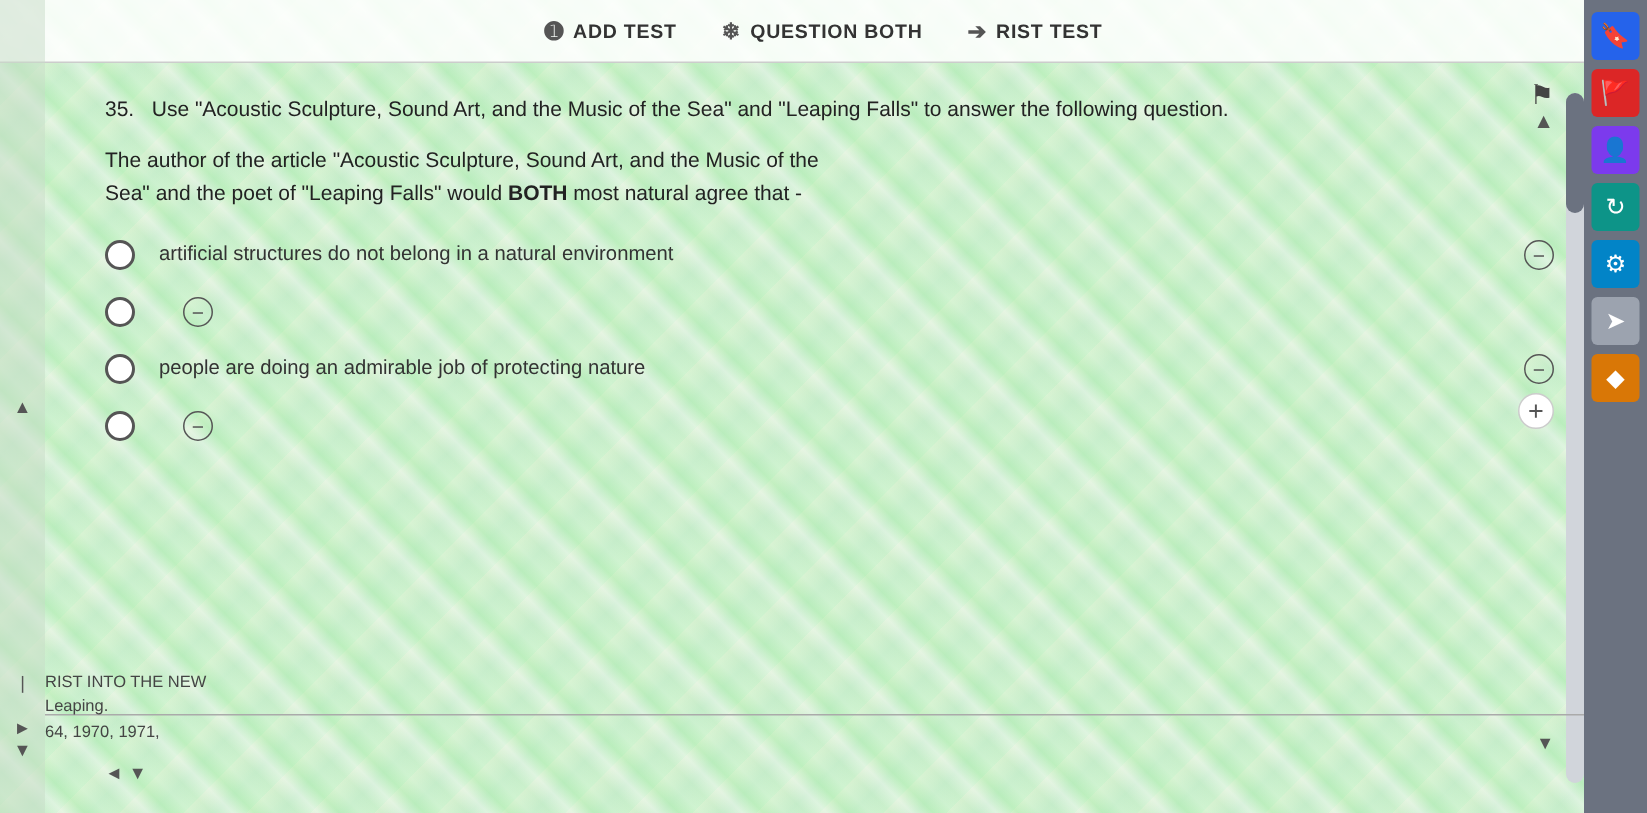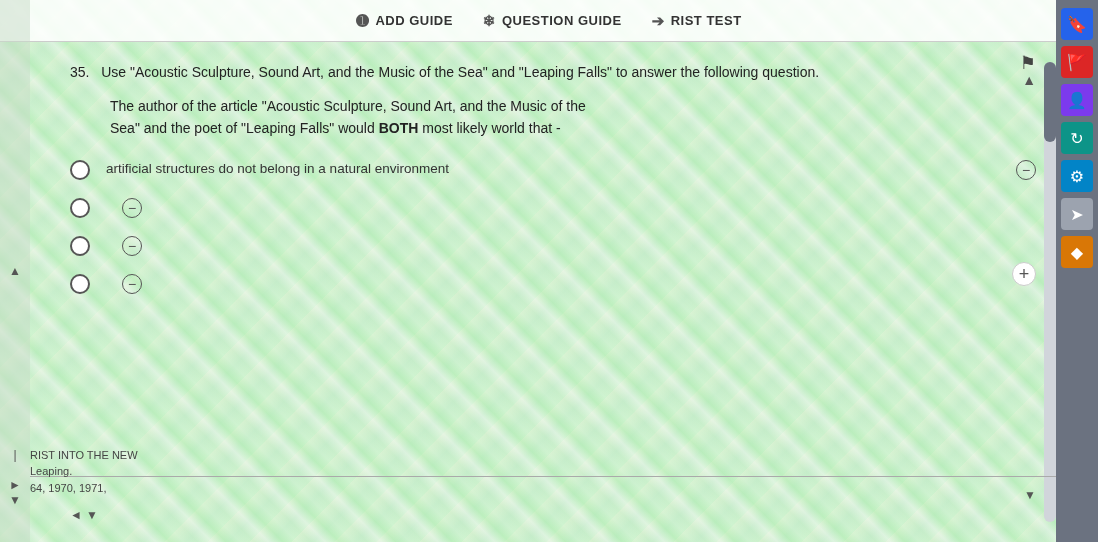--- a/index.html
+++ b/index.html
@@ -183,21 +183,20 @@
       color: #222;
       margin-bottom: 12px;
       line-height: 1.5;
     }
 
     .question-body {
       font-size: 14px;
       color: #222;
       line-height: 1.6;
       margin-bottom: 20px;
-      margin-left: 40px;
     }
 
     .question-body strong {
       font-weight: 900;
     }
 
     
     .answer-option {
       display: flex;
       margin-bottom: 18px;
@@ -296,25 +295,25 @@
     }
   </style>
 </head>
 <body>
 
 <div class="bg-pattern"></div>
 
 <div class="toolbar">
   <div class="toolbar-btn">
     <span class="icon">➊</span>
-    <span>ADD GUIDE</span>
+    <span>ADD TEST</span>
   </div>
   <div class="toolbar-btn">
     <span class="icon">❄</span>
-    <span>QUESTION GUIDE</span>
+    <span>QUESTION BOTH</span>
   </div>
   <div class="toolbar-btn">
     <span class="icon">➔</span>
     <span>RIST TEST</span>
   </div>
 </div>
 
 <div class="left-sidebar">
   <span class="arrow-up">▲</span>
   <span style="position:absolute;bottom:80px;color:#555;font-size:12px;">|</span>
@@ -341,36 +340,37 @@
 
     <div class="question-number">
       <span>35.</span>
       &nbsp;
       <span>Use "Acoustic Sculpture, Sound Art, and the Music of the Sea" and "Leaping Falls" to answer the following question.</span>
     </div>
 
     <div class="question-body">
       <span>The author of the article "Acoustic Sculpture, Sound Art, and the Music of the</span>
       <br>
-      <span>Sea" and the poet of "Leaping Falls" would </span><strong>BOTH</strong><span> most likely world that -</span>
+      <span>Sea" and the poet of "Leaping Falls" would </span><strong>BOTH</strong><span> most natural agree that -</span>
     </div>
 
     <div class="answer-option">
       <div class="radio-btn"></div>
       <span class="answer-text">artificial structures do not belong in a natural environment</span>
       <div class="minus-btn">−</div>
     </div>
 
     <div class="answer-option">
       <div class="radio-btn"></div>
       <div class="minus-btn">−</div>
     </div>
 
     <div class="answer-option">
       <div class="radio-btn"></div>
+      <span class="answer-text">people are doing an admirable job of protecting nature</span>
       <div class="minus-btn">−</div>
     </div>
 
     <div class="answer-option">
       <div class="radio-btn"></div>
       <div class="minus-btn">−</div>
     </div>
 
     <div class="plus-btn" style="top:210px;">+</div>
 

